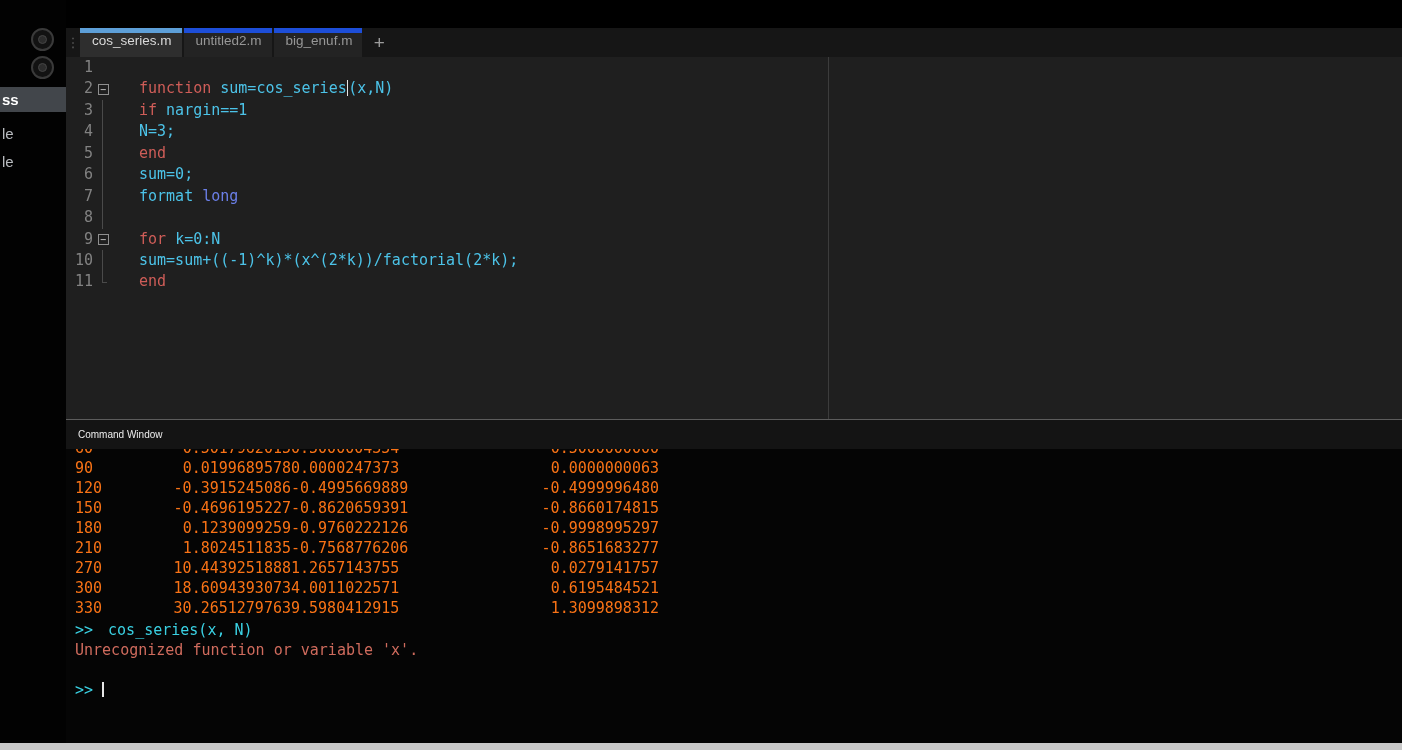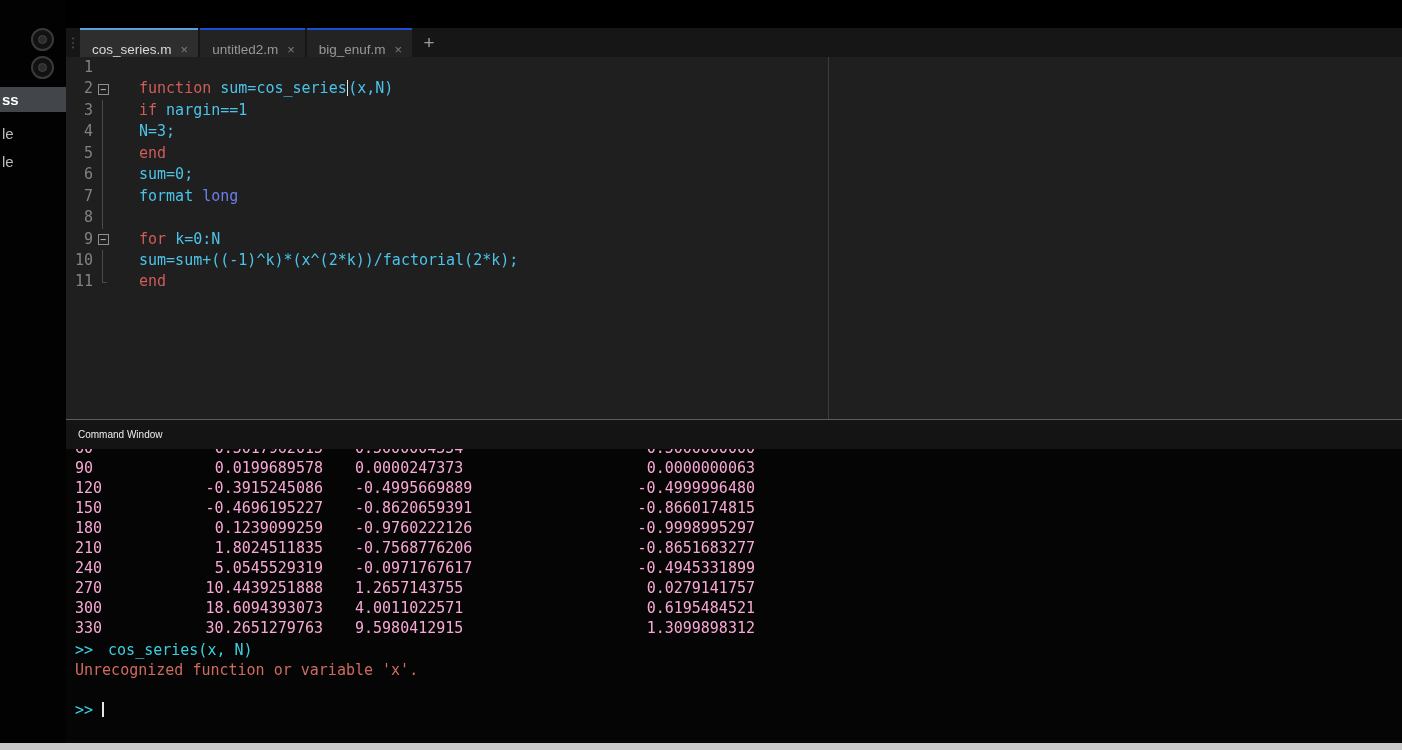--- a/index.html
+++ b/index.html
@@ -20,21 +20,21 @@
   .side-item.i3 { top:149px; }
 
   
   .main { position:absolute; left:66px; top:0; right:0; height:743px; background:#000; }
 
   
   .tabbar { position:absolute; left:0; top:28px; right:0; height:29px; background:#161616;
             display:flex; align-items:stretch; }
   .tab-grip { width:14px; color:#5f5f5f; font-size:13px; line-height:29px; text-align:center; }
   .tab { display:flex; align-items:flex-end; gap:9px; padding:0 10px 0 12px; margin-right:2px;
-         background:#232323; border-top:2px solid #1d4ed8; color:#979797; font-size:13.5px; cursor:default; }
+         background:#232323; border-top:5px solid #1d4ed8; color:#979797; font-size:13.5px; cursor:default;flex-direction:column; }
   .tab.active { background:#2e2e2e; border-top-color:#5d9fd8; color:#d9d9d9; }
   .tab-close { color:#7c7c7c; font-size:13px; }
   .new-tab { width:30px; background:none; border:none; color:#9c9c9c; font-size:19px; line-height:29px; cursor:default; }
 
   
   .editor { position:absolute; left:0; top:57px; right:0; height:362px; background:#1f1f1f; overflow:hidden; }
   .code-lines { position:absolute; inset:0; font-family:"DejaVu Sans Mono","Liberation Mono",monospace; font-size:15px; }
   .code-line { display:flex; height:21.45px; line-height:21.45px; }
   .line-number { width:27px; text-align:right; color:#828282; flex:none; }
   .fold-cell { width:20px; flex:none; position:relative; display:flex; align-items:center; justify-content:center; }
@@ -50,21 +50,21 @@
   .tok-kw2 { color:#6b7fe8; }
   .caret { display:inline-block; width:1.5px; height:16px; background:#e6e6e6; vertical-align:-3px; }
   .editor-split { position:absolute; left:762px; top:0; bottom:0; width:1px; background:#3c3c3c; }
 
   
   .cw-header { position:absolute; left:0; top:419px; right:0; height:30px; background:#141414;
                border-top:1px solid #5c5c5c; display:flex; align-items:center; padding-left:12px; }
   .cw-header span { color:#ededed; font-size:10px; }
   .cw-body { position:absolute; left:0; top:449px; right:0; height:294px; background:#050505; overflow:hidden;
              padding-left:9px; font-family:"DejaVu Sans Mono","Liberation Mono",monospace; font-size:15px; }
-  .cw-row { display:flex; height:20px; line-height:20px; color:#f9a8d4; white-space:pre;gap:32px; }
+  .cw-row { display:flex; height:20px; line-height:20px; color:#f97316; white-space:pre; }
   #cw-rows .cw-row:first-child { margin-top:-11px; }
   .cw-col { flex:none; }
   .c0 { width:64px; }
   .c1 { width:152px; text-align:right; }
   .c2 { width:184px; text-align:left; }
   .c3 { width:184px; text-align:right; }
   .cw-line { height:20px; line-height:20px; white-space:pre; }
   .cw-line.echo { margin-top:2px; }
   .cw-out { color:#3ad1e3; }
   .cmd { margin-left:15px; }
@@ -179,21 +179,20 @@
     </div>
 
     <div class="cw-body">
       <div id="cw-rows">
           <div class="cw-row"><span class="cw-col c0">60</span><span class="cw-col c1">0.5017962015</span><span class="cw-col c2">0.5000004354</span><span class="cw-col c3">0.5000000000</span></div>
           <div class="cw-row"><span class="cw-col c0">90</span><span class="cw-col c1">0.0199689578</span><span class="cw-col c2">0.0000247373</span><span class="cw-col c3">0.0000000063</span></div>
           <div class="cw-row"><span class="cw-col c0">120</span><span class="cw-col c1">-0.3915245086</span><span class="cw-col c2">-0.4995669889</span><span class="cw-col c3">-0.4999996480</span></div>
           <div class="cw-row"><span class="cw-col c0">150</span><span class="cw-col c1">-0.4696195227</span><span class="cw-col c2">-0.8620659391</span><span class="cw-col c3">-0.8660174815</span></div>
           <div class="cw-row"><span class="cw-col c0">180</span><span class="cw-col c1">0.1239099259</span><span class="cw-col c2">-0.9760222126</span><span class="cw-col c3">-0.9998995297</span></div>
           <div class="cw-row"><span class="cw-col c0">210</span><span class="cw-col c1">1.8024511835</span><span class="cw-col c2">-0.7568776206</span><span class="cw-col c3">-0.8651683277</span></div>
-          <div class="cw-row"><span class="cw-col c0">240</span><span class="cw-col c1">5.0545529319</span><span class="cw-col c2">-0.0971767617</span><span class="cw-col c3">-0.4945331899</span></div>
           <div class="cw-row"><span class="cw-col c0">270</span><span class="cw-col c1">10.4439251888</span><span class="cw-col c2">1.2657143755</span><span class="cw-col c3">0.0279141757</span></div>
           <div class="cw-row"><span class="cw-col c0">300</span><span class="cw-col c1">18.6094393073</span><span class="cw-col c2">4.0011022571</span><span class="cw-col c3">0.6195484521</span></div>
           <div class="cw-row"><span class="cw-col c0">330</span><span class="cw-col c1">30.2651279763</span><span class="cw-col c2">9.5980412915</span><span class="cw-col c3">1.3099898312</span></div>
         </div>
       <div class="cw-line echo"><span class="cw-out">&gt;&gt;</span><span class="cw-out cmd">cos_series(x, N)</span></div>
       <div class="cw-line error">Unrecognized function or variable 'x'.</div>
       <div class="cw-line blank"></div>
       <div class="cw-line prompt"><span class="cw-out">&gt;&gt;</span><span class="caret cw-caret"></span></div>
     </div>
 

